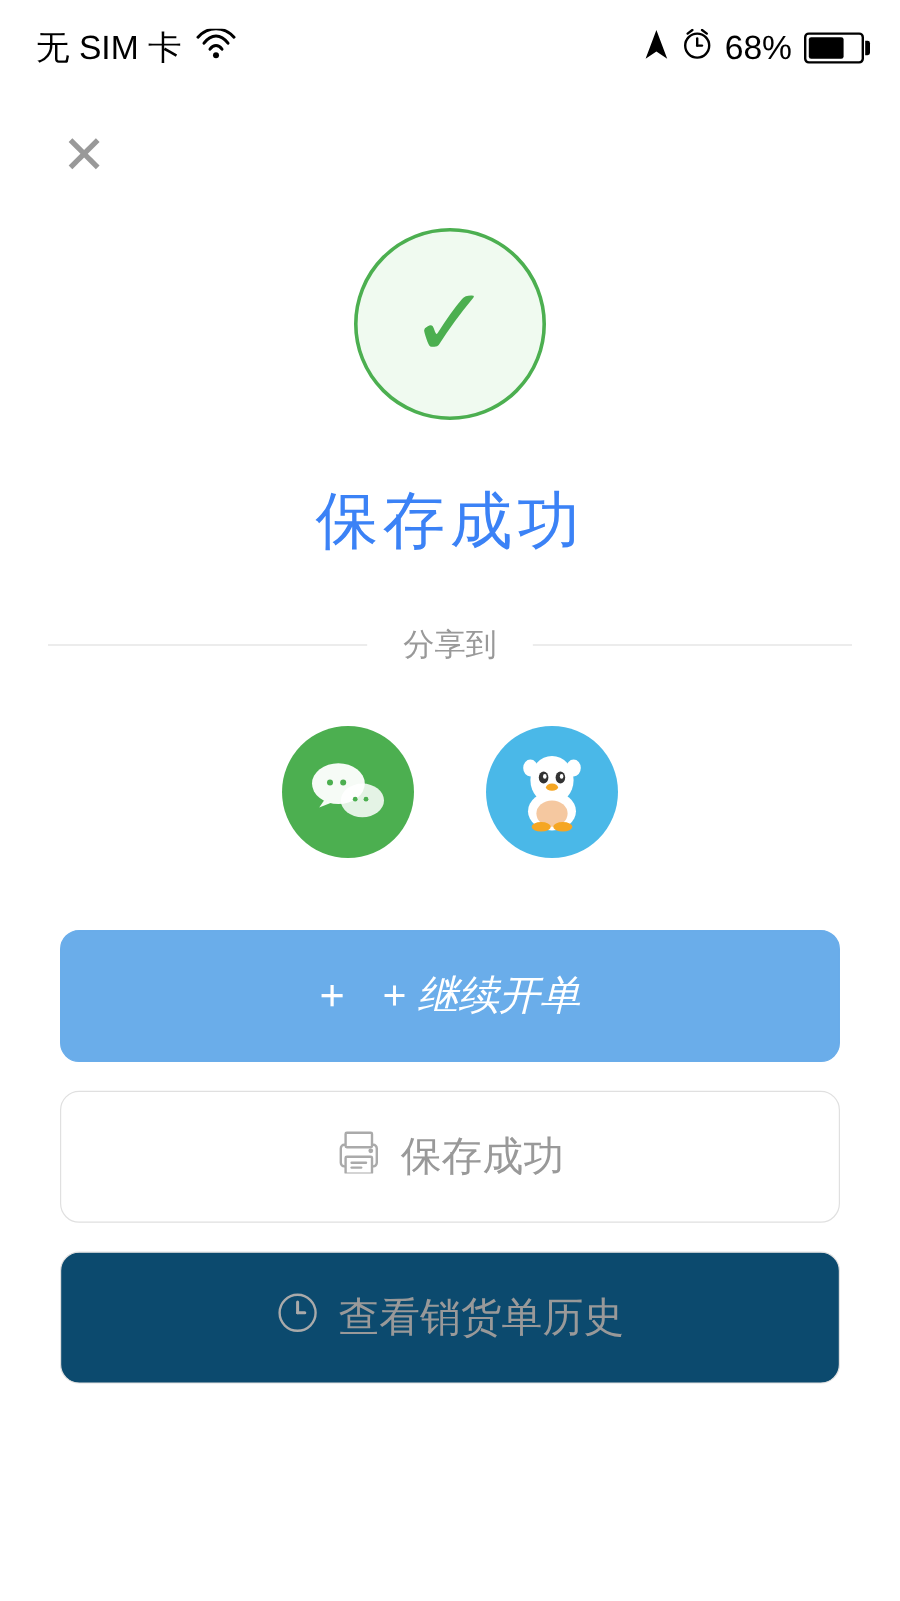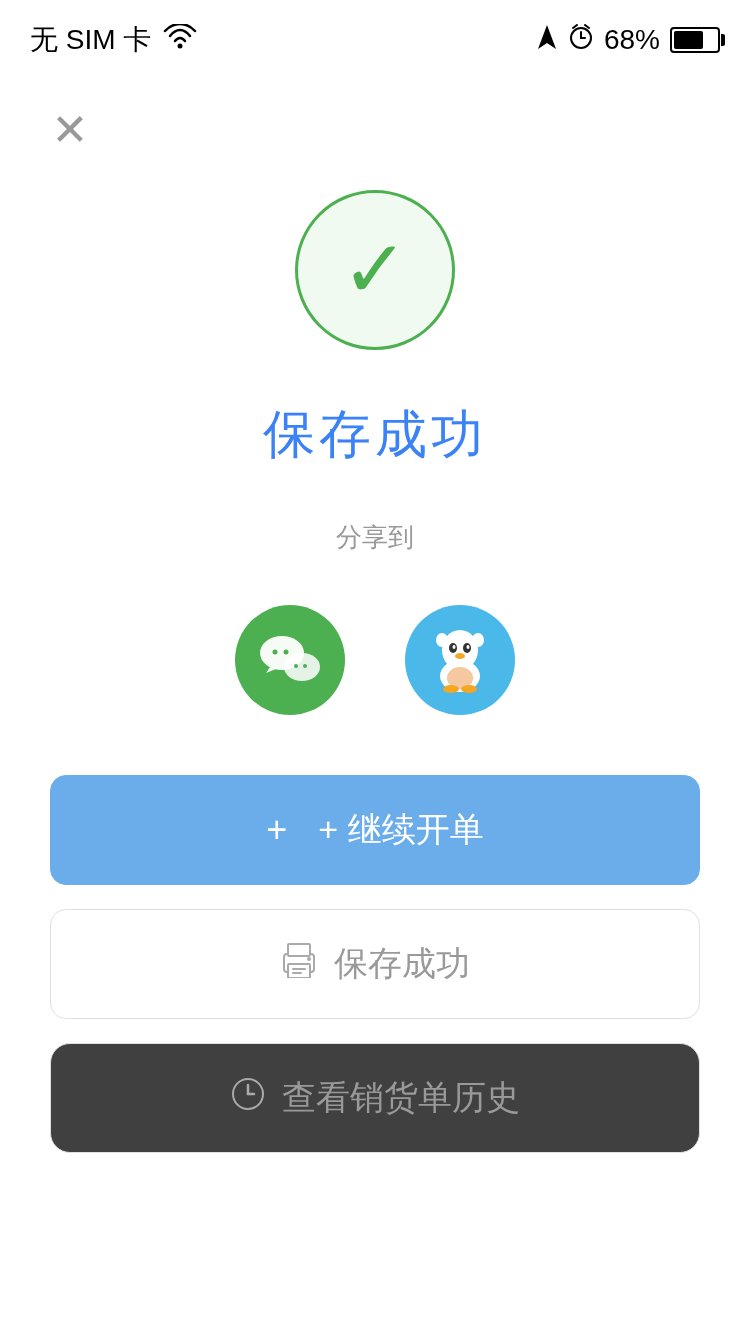--- a/index.html
+++ b/index.html
@@ -149,21 +149,20 @@
     
     .share-section {
       width: 100%;
       margin-bottom: 60px;
     }
 
     .share-divider {
       display: flex;
       align-items: center;
       margin-bottom: 50px;
-      flex-direction: column;
     }
 
     .divider-line {
       flex: 1;
       height: 1px;
       background: #e0e0e0;
     }
 
     .share-label {
       padding: 0 30px;
@@ -236,24 +235,23 @@
       border-color: #6aadea;
     }
 
     .btn-print {
       background: #ffffff;
       color: #999;
       border-color: #e0e0e0;
     }
 
     .btn-history {
-      background: #404040;
+      background: #0c4a6e;
       color: #999;
       border-color: #e0e0e0;
-      border-radius: 20px;
     }
   </style>
 </head>
 <body>
 
 <div class="status-bar">
   <div class="status-left">
     <span>无 SIM 卡</span>
     <span>
       <svg class="wifi-icon" viewBox="0 0 34 26" fill="none">
@@ -348,21 +346,21 @@
           <ellipse cx="49" cy="14" rx="6" ry="7" fill="white"></ellipse>
         </svg>
       </button>
     </div>
   </div>
 
   <div class="action-buttons">
 
     <button class="action-btn btn-continue">
       <span style="font-size:36px; font-weight:300;">+</span>
-      <span style="margin-left:15px;">+ 继续开单</span>
+      <span style="margin-left:15px;font-style:italic;">+ 继续开单</span>
     </button>
 
     <button class="action-btn btn-print">
       <span>
         <svg width="38" height="36" viewBox="0 0 38 36" fill="none">
           <rect x="4" y="12" width="30" height="18" rx="3" stroke="#aaa" stroke-width="2" fill="none"></rect>
           <rect x="8" y="22" width="22" height="14" rx="1" fill="#fff" stroke="#aaa" stroke-width="2"></rect>
           <rect x="8" y="2" width="22" height="12" rx="1" fill="#fff" stroke="#aaa" stroke-width="2"></rect>
           <rect x="12" y="26" width="14" height="2" rx="1" fill="#aaa"></rect>
           <rect x="12" y="30" width="10" height="2" rx="1" fill="#aaa"></rect>

